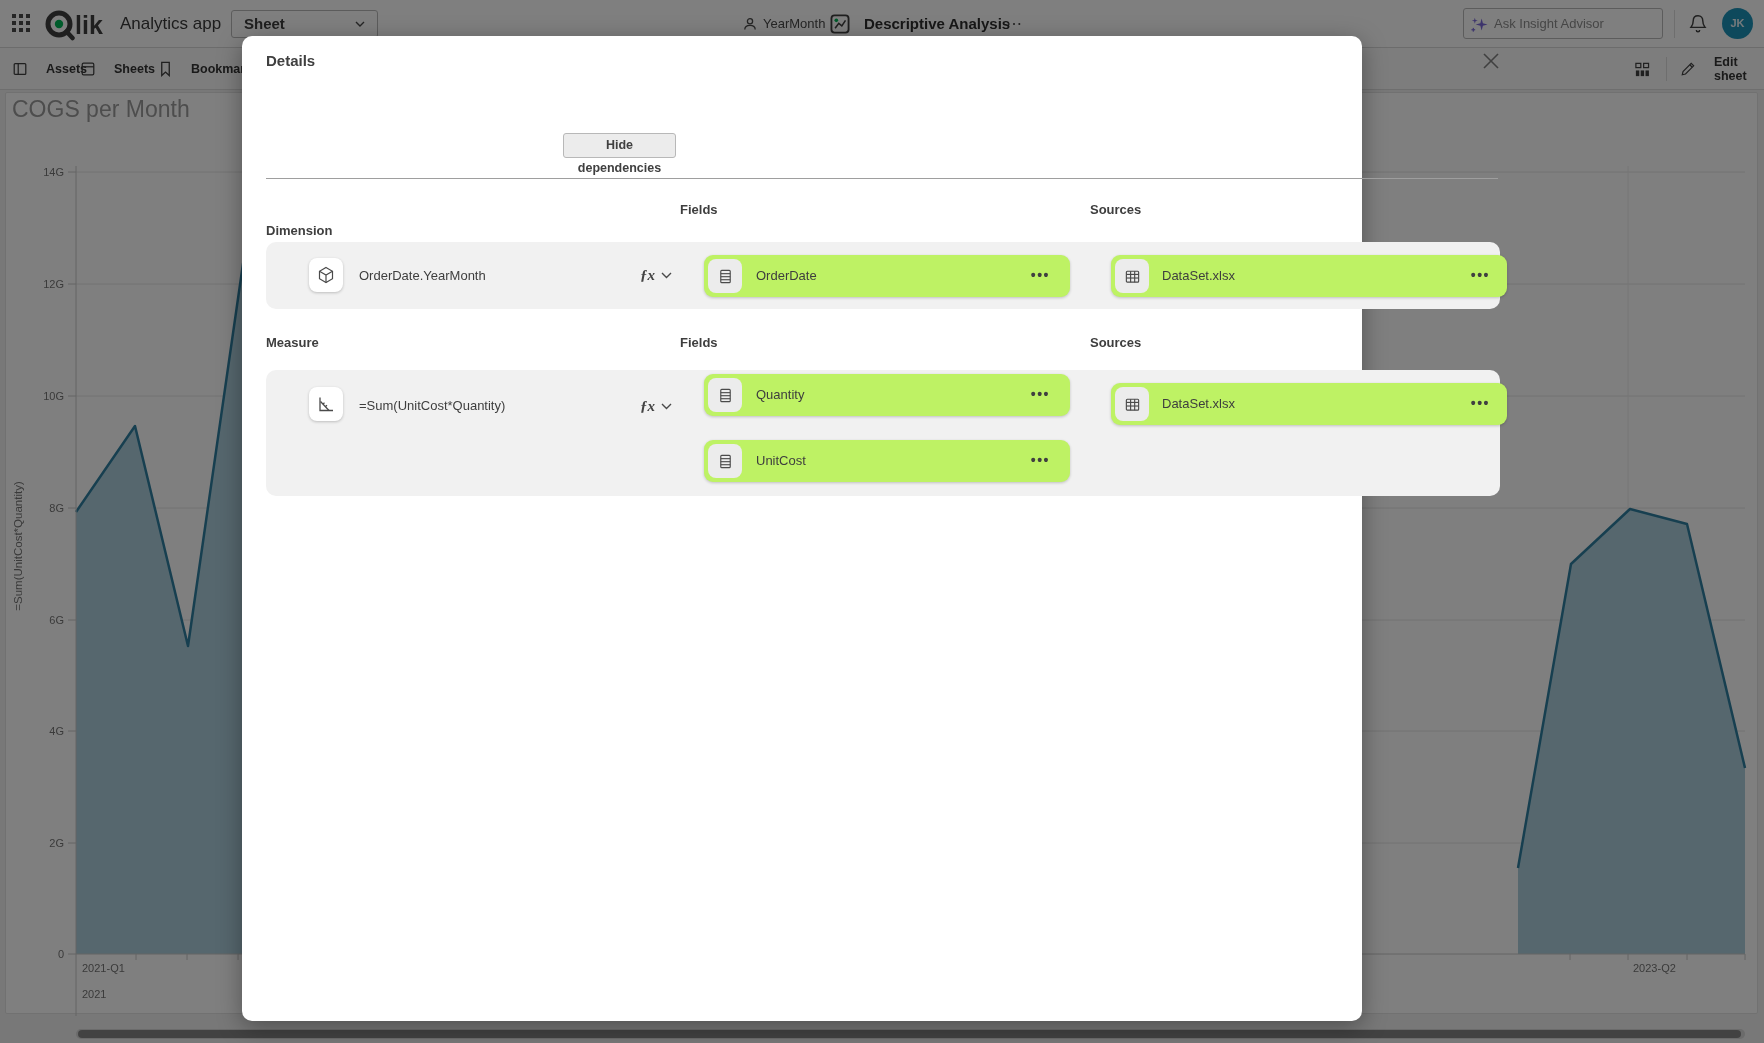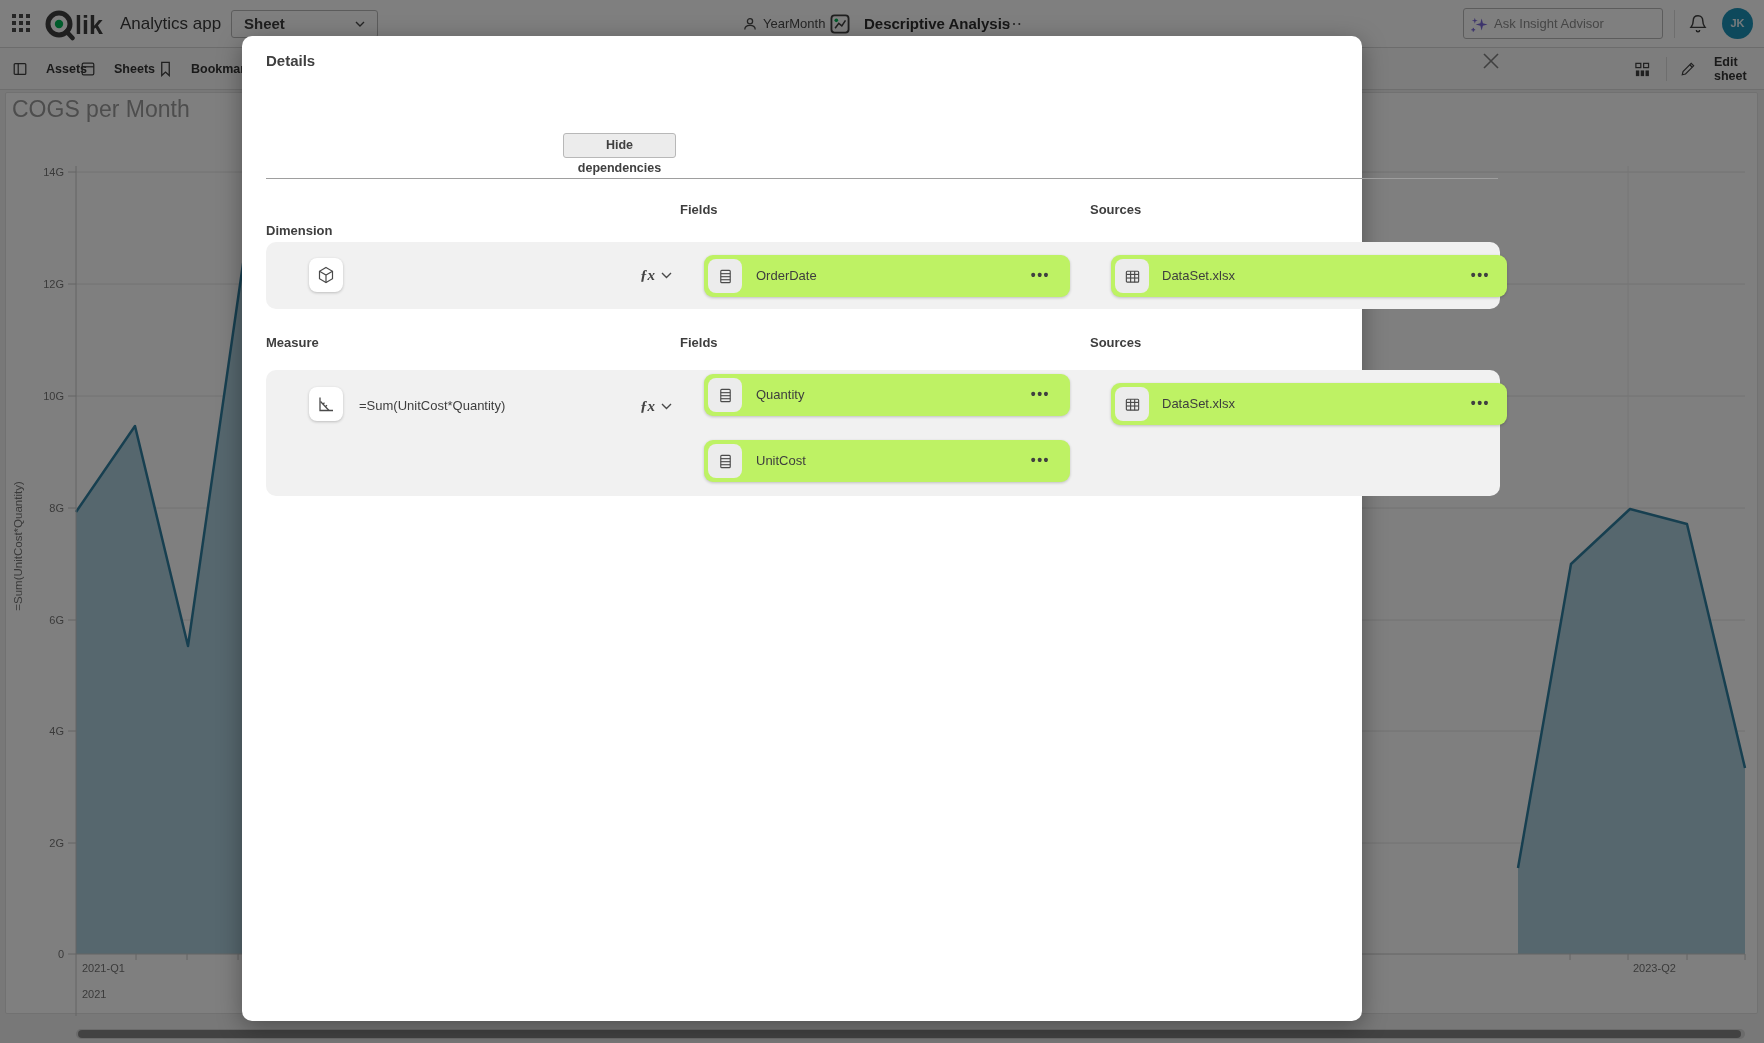--- a/index.html
+++ b/index.html
@@ -263,20 +263,21 @@
     <div class="abs colhead" style="left:438px;top:166px;">Fields</div>
     <div class="abs colhead" style="left:848px;top:166px;">Sources</div>
 
     <div class="abs band" style="top:206px;height:67px;">
       <div class="tile white abs" style="left:43px;top:16px;">
         <svg width="18" height="18" viewBox="0 0 18 18" fill="none" stroke="#4a4a4a" stroke-width="1.2">
           <path d="M9 1.5 L15.5 5.25 V12.75 L9 16.5 L2.5 12.75 V5.25 Z"></path>
           <path d="M2.5 5.25 L9 9 L15.5 5.25 M9 9 V16.5"></path>
         </svg>
       </div>
+      <div class="abs itemlabel" style="left:93px;top:0;height:67px;line-height:67px;">OrderDate.YearMonth</div>
       <div class="abs fxbtn" style="left:374px;top:0;height:67px;">
         <span class="fxg">ƒx</span>
         <svg width="11" height="7" viewBox="0 0 11 7" fill="none" stroke="#4a4a4a" stroke-width="1.4">
             <path d="M1 1 L5.5 5.5 L10 1"></path>
           </svg>
       </div>
 
       <div class="dcard" style="left:438px;top:13px;width:366px;">
         <div class="tile gray">
           <svg width="17" height="17" viewBox="0 0 18 18" fill="none" stroke="#4a4a4a" stroke-width="1.2">

